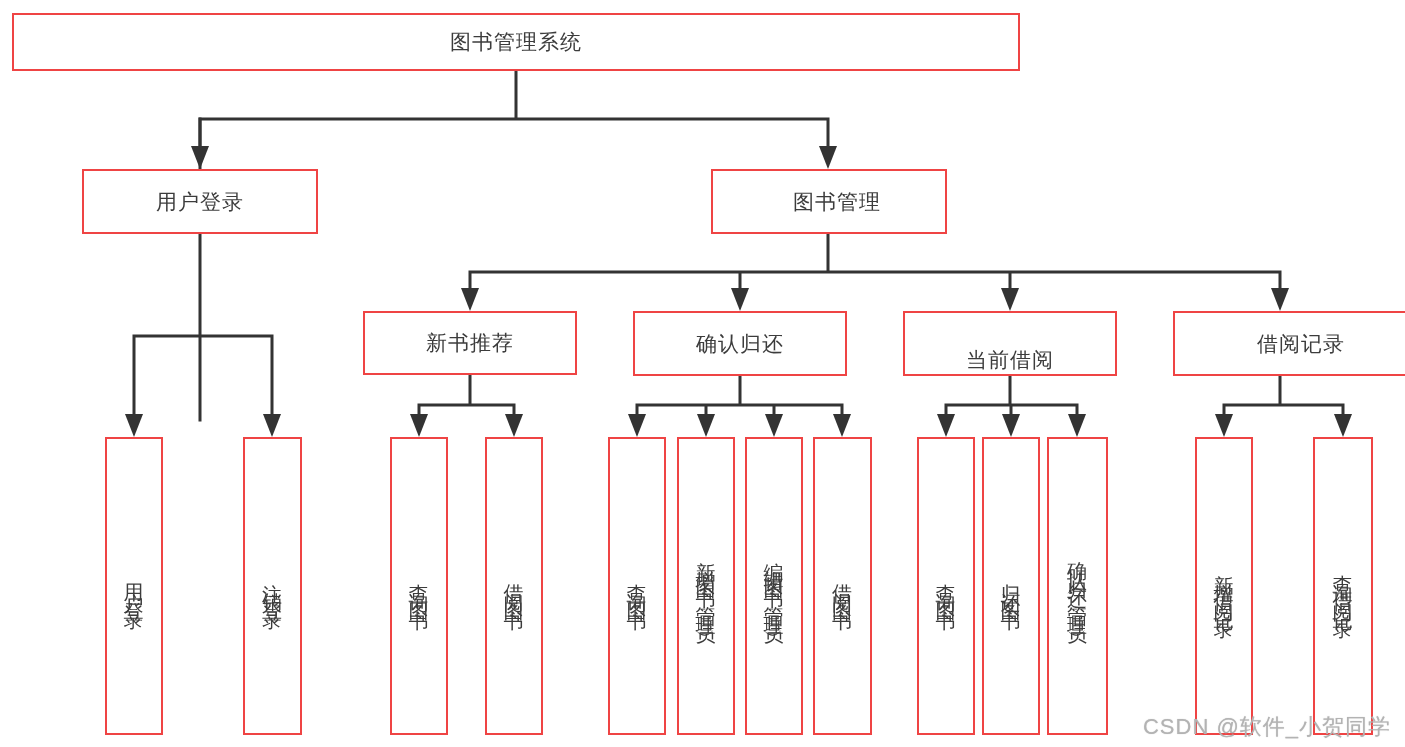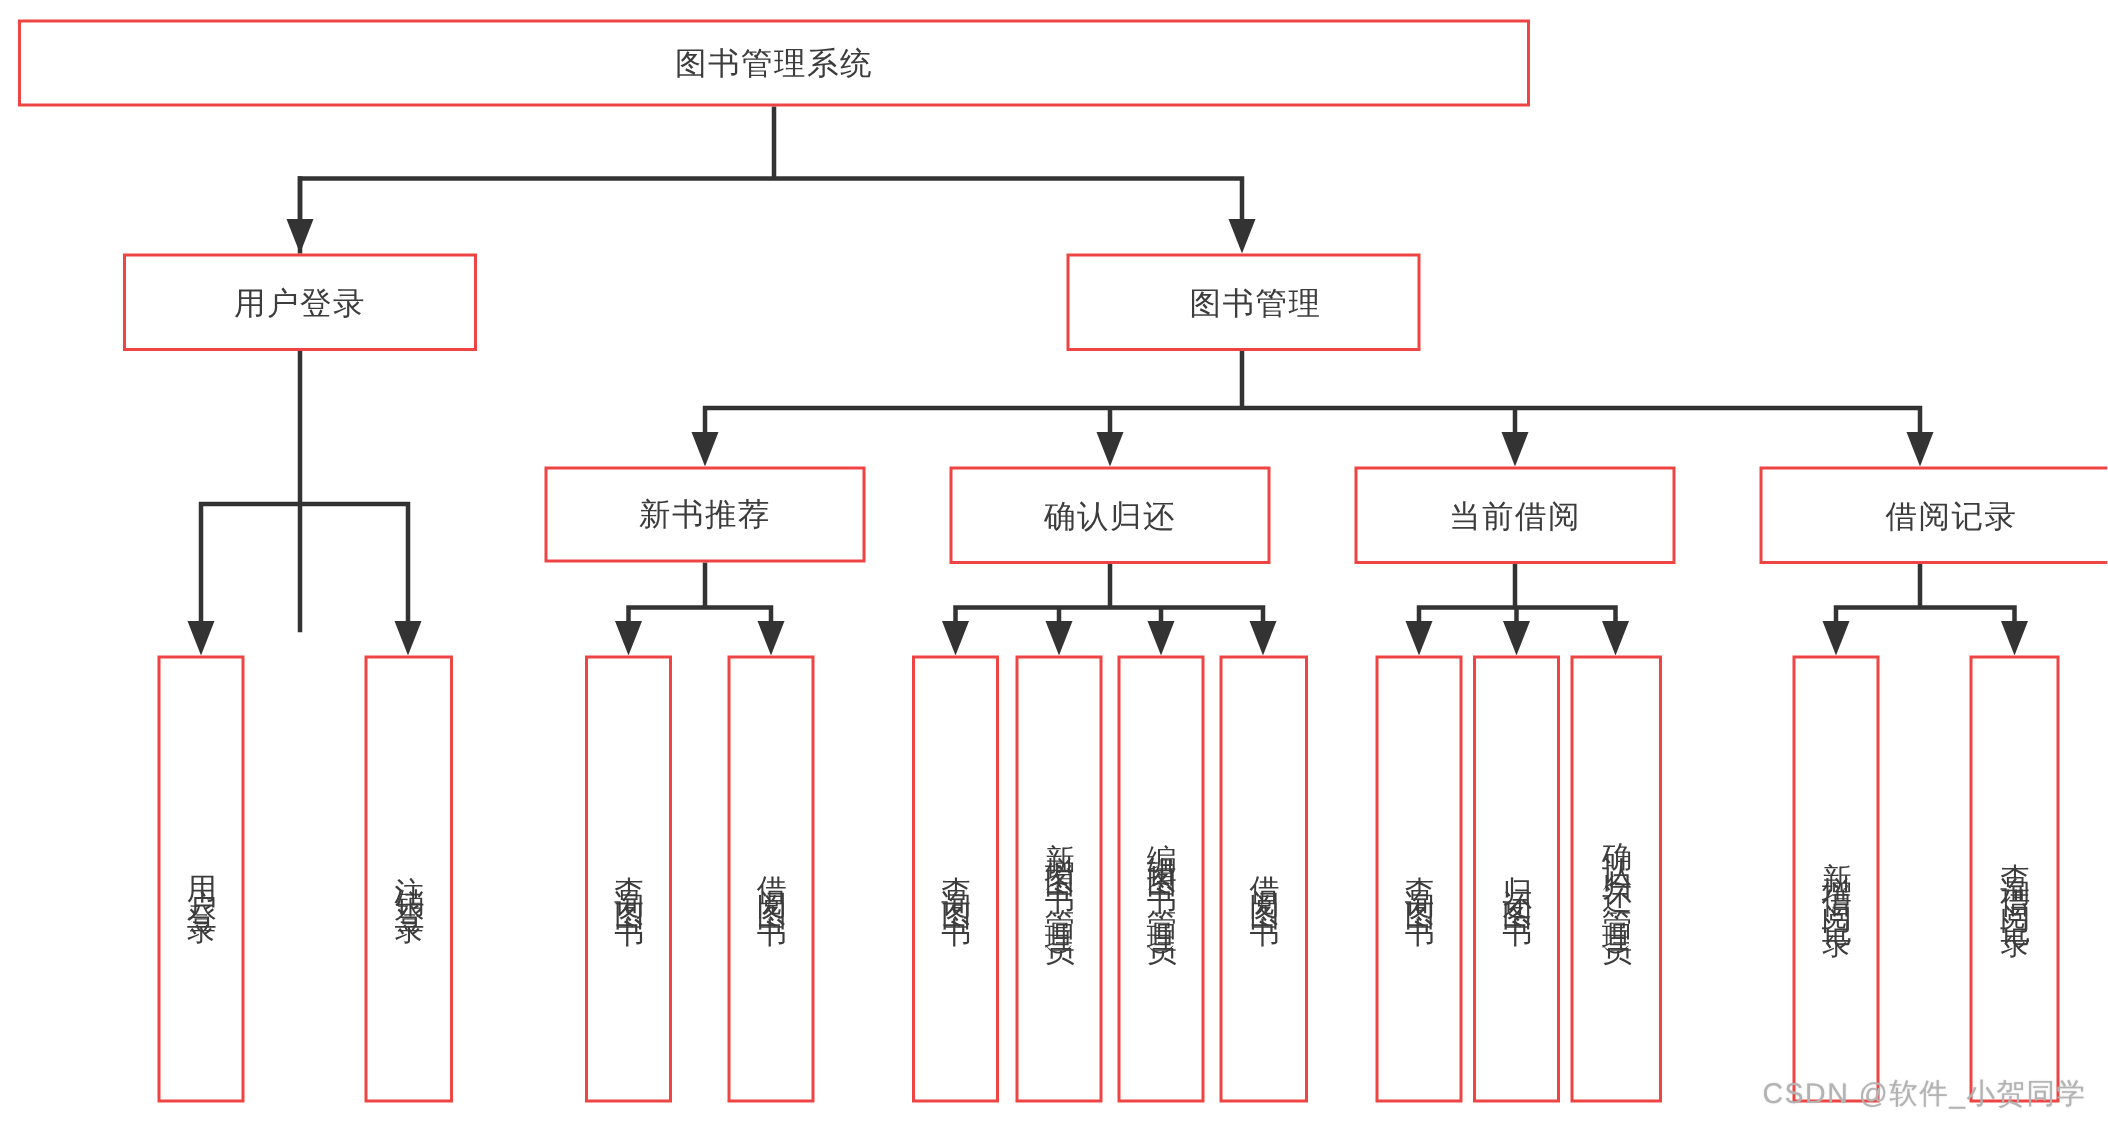--- a/index.html
+++ b/index.html
@@ -37,21 +37,21 @@
     text-orientation: mixed;
     font-size: 20px;
     letter-spacing: 9px;
     color: #3c3c3c;
     line-height: 1;
   }
   .watermark {
     position: absolute;
     right: 14px;
     bottom: 5px;
-    font-size: 19px;
+    font-size: 22px;
     color: #b3b3b3;
     letter-spacing: 1px;
     white-space: nowrap;
     z-index: 5;
     text-shadow: 0 0 1px rgba(160,160,160,0.6);
   }
 </style>
 </head>
 <body>
 
@@ -100,21 +100,21 @@
   <div class="box" style="left:711px; top:169px; width:236px; height:65px;padding-left:16px;">
     <span class="hlabel">图书管理</span>
   </div>
 
   <div class="box" style="left:363px; top:311px; width:214px; height:64px;">
     <span class="hlabel">新书推荐</span>
   </div>
   <div class="box" style="left:633px; top:311px; width:214px; height:65px;">
     <span class="hlabel">确认归还</span>
   </div>
-  <div class="box" style="left:903px; top:311px; width:214px; height:65px;">
+  <div class="box" style="left:903px; top:311px; width:214px; height:65px;align-items:flex-end;">
     <span class="hlabel">当前借阅</span>
   </div>
   <div class="box" style="left:1173px; top:311px; width:256px; height:65px;">
     <span class="hlabel">借阅记录</span>
   </div>
 
   <div class="box" style="left:105px; top:437px; width:58px; height:298px;">
     <span class="vlabel">用户登录</span>
   </div>
   <div class="box" style="left:243px; top:437px; width:59px; height:298px;">

